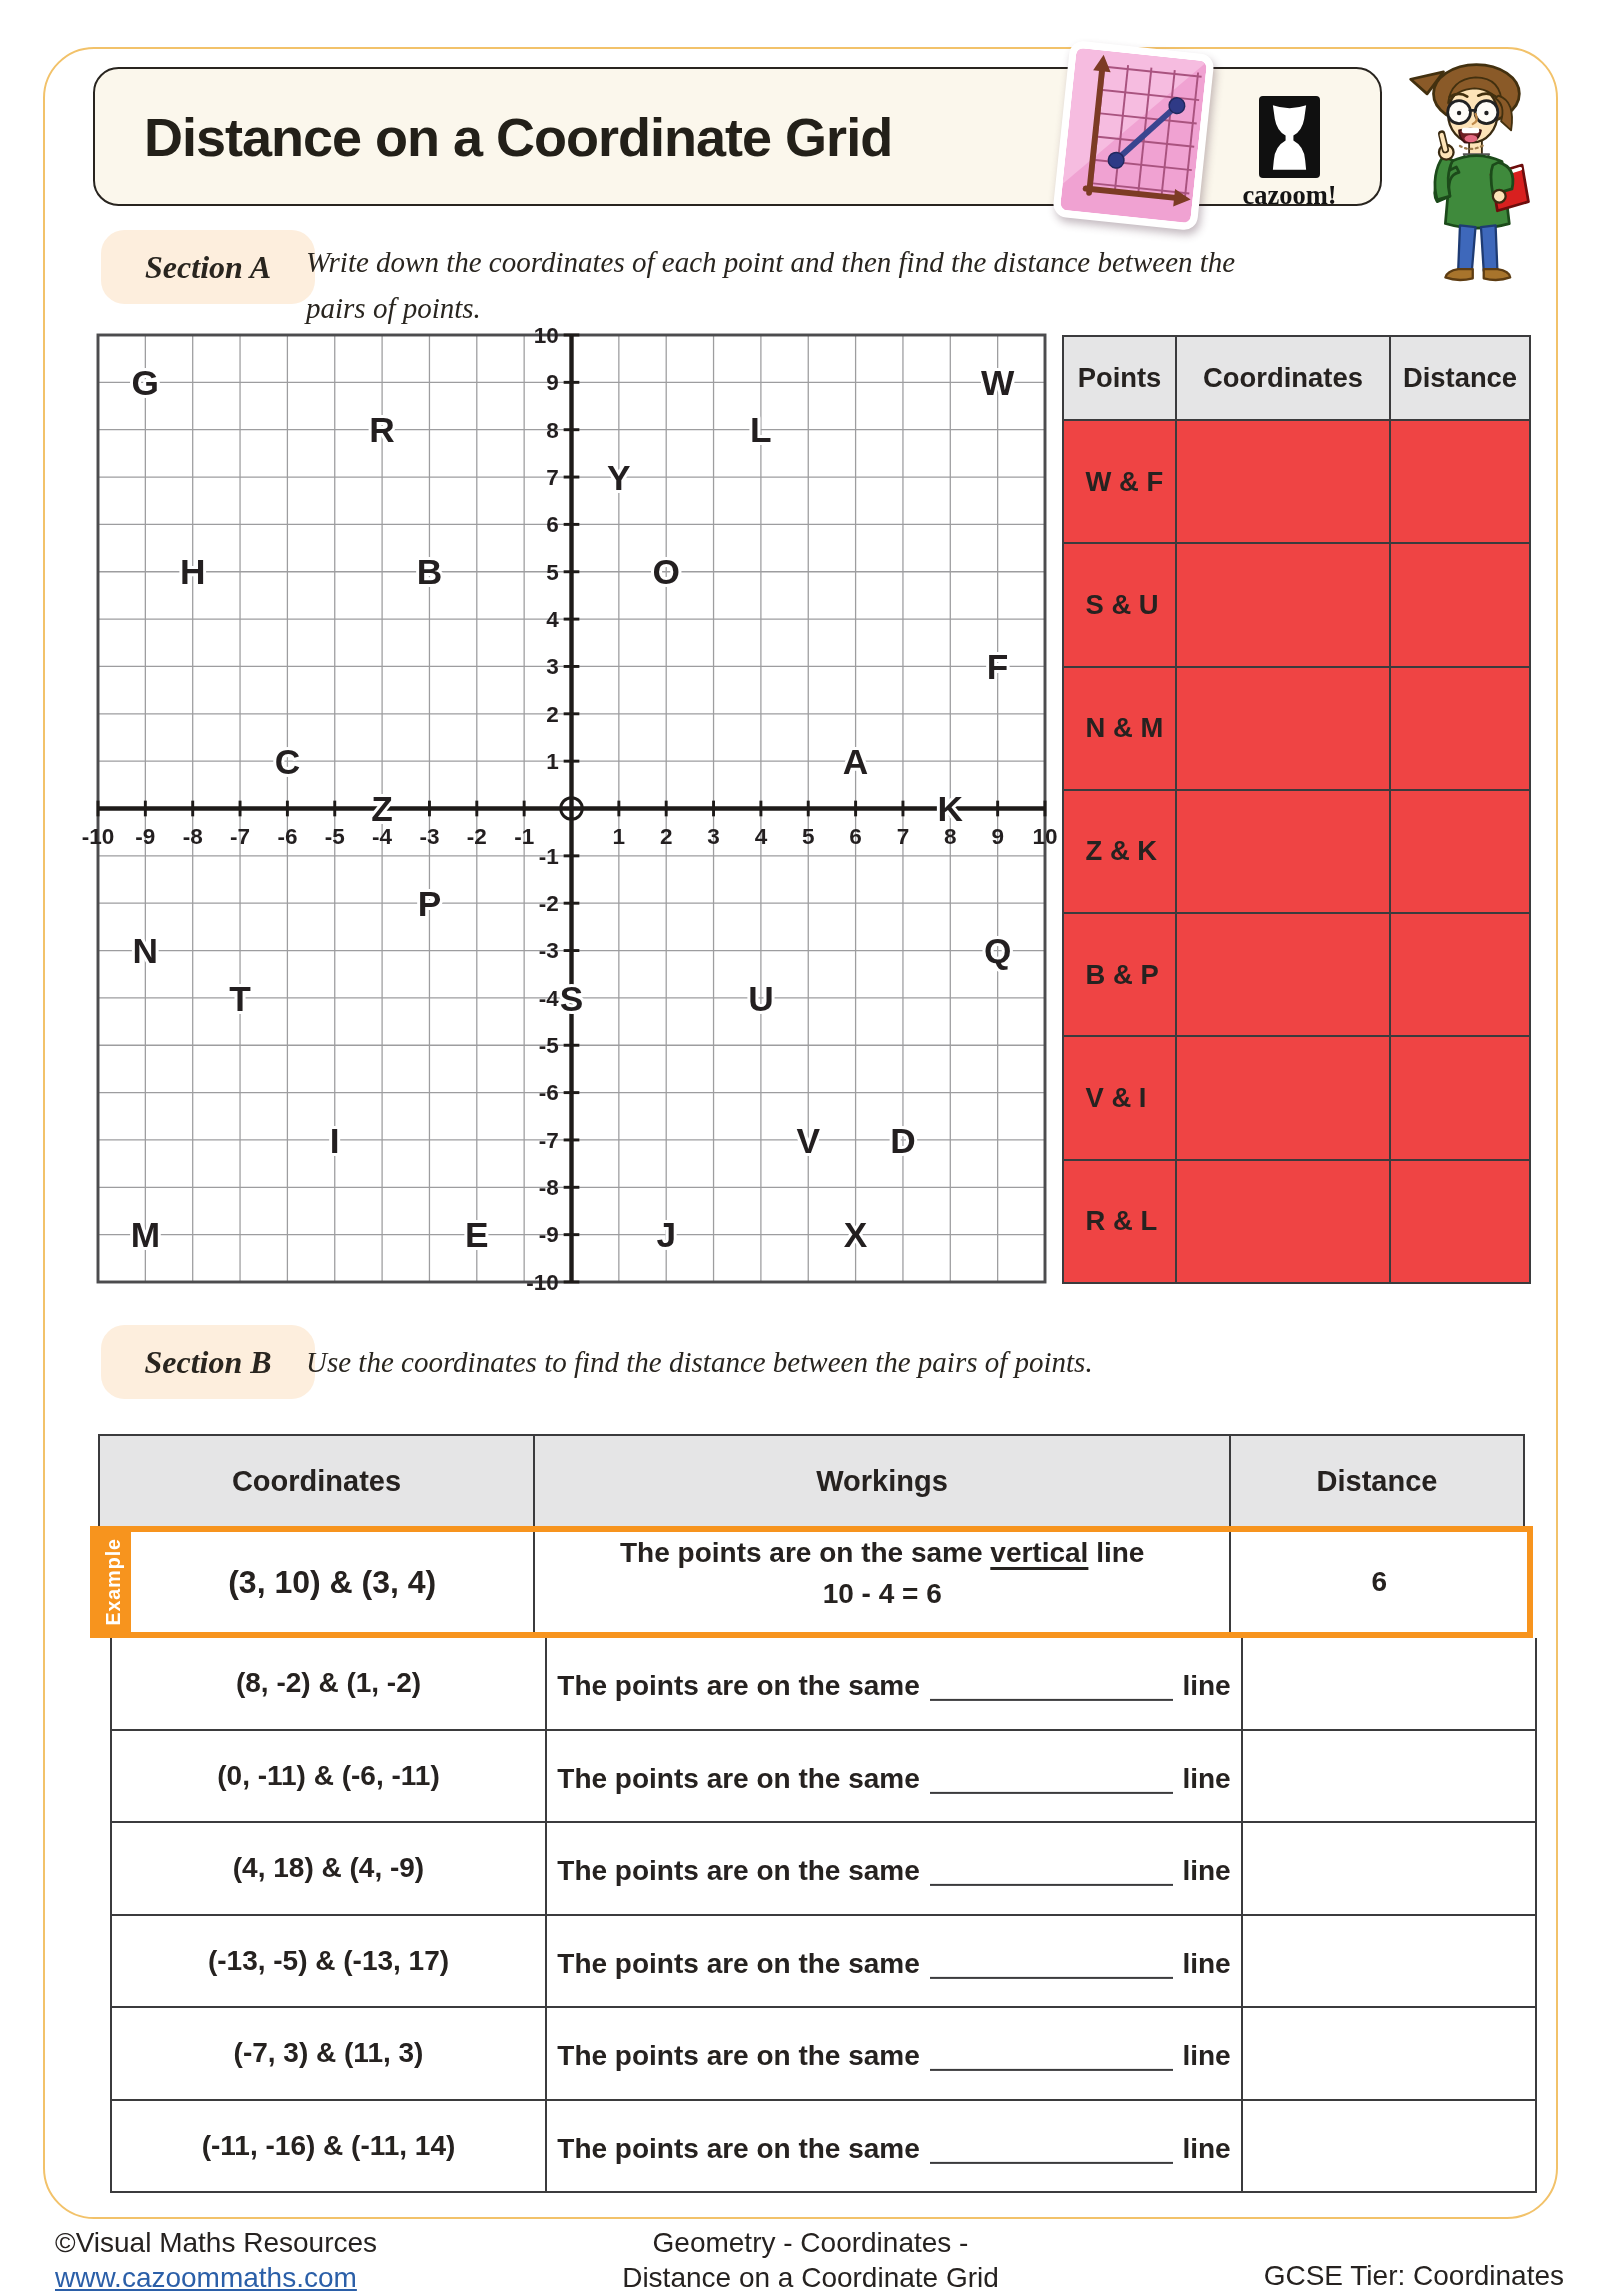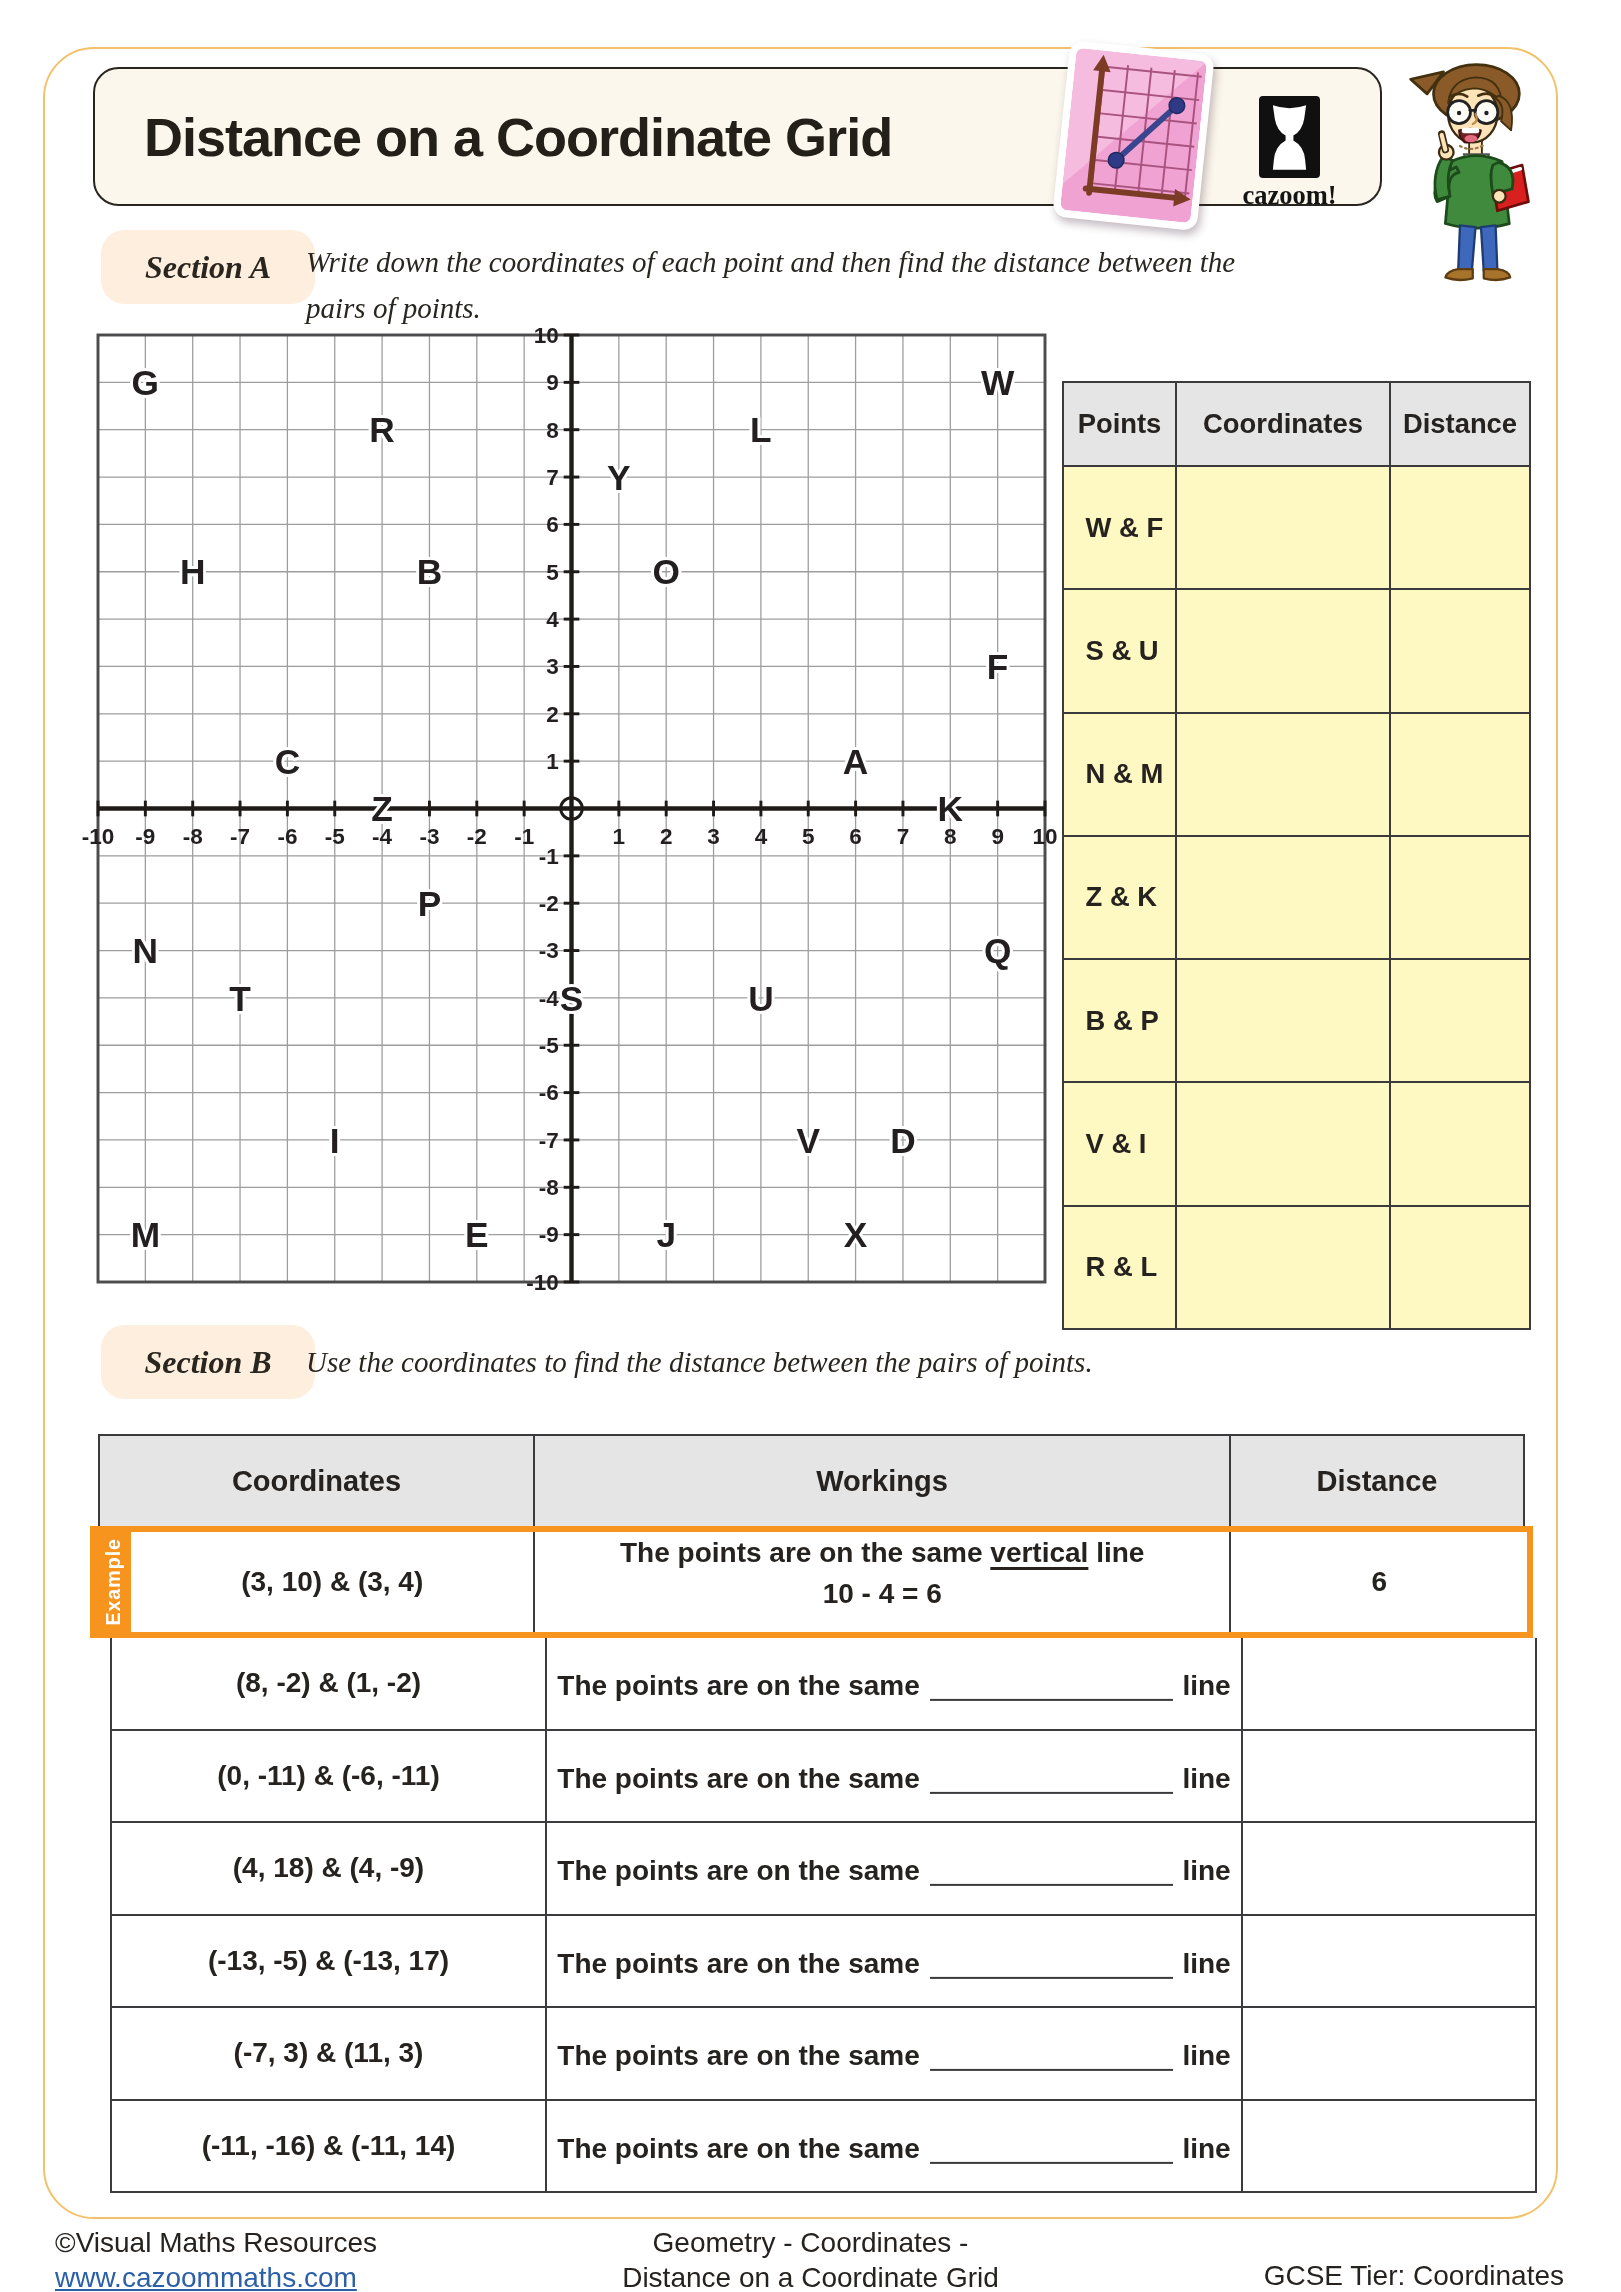--- a/index.html
+++ b/index.html
@@ -30,22 +30,22 @@
   .instruction{position:absolute;left:306px;font-family:"Liberation Serif",serif;font-style:italic;
                font-size:29px;line-height:46px;white-space:pre-line;color:#29251f;}
   #instr-a{top:239px;width:1137px;}
   #instr-b{top:1339px;width:1225px;}
   
   #grid{position:absolute;left:98px;top:335px;overflow:visible;}
   .axis-num{font-family:"Liberation Sans",sans-serif;font-size:23px;font-weight:bold;fill:#231f20;}
   .pt{font-family:"Liberation Sans",sans-serif;font-size:36px;font-weight:bold;fill:#231f20;
       paint-order:stroke;stroke:#ffffff;stroke-width:6px;stroke-linejoin:round;}
   
-  #table-a{position:absolute;left:1062px;top:335px;width:469px;height:949px;background:#fef9c3;
-           border:2.5px solid #3b3b3d;box-sizing:border-box;display:flex;flex-direction:column;margin-top:46px;}
+  #table-a{position:absolute;left:1062px;top:335px;width:469px;height:949px;background:#ef4444;
+           border:2.5px solid #3b3b3d;box-sizing:border-box;display:flex;flex-direction:column;}
   .ta-header{display:flex;height:82px;flex:none;background:#e5e5e6;border-bottom:2.5px solid #3b3b3d;}
   .ta-header div{display:flex;align-items:center;justify-content:center;font-weight:bold;font-size:27.4px;box-sizing:border-box;}
   .ta-h1{width:113px;border-right:2.5px solid #3b3b3d;}
   .ta-h2{width:214px;border-right:2.5px solid #3b3b3d;}
   .ta-h3{flex:1;}
   .ta-row{display:flex;flex:1;border-bottom:2.5px solid #3b3b3d;}
   .ta-row:last-child{border-bottom:none;}
   .ta-c1{width:113px;border-right:2.5px solid #3b3b3d;display:flex;align-items:center;
          padding-left:21.6px;font-weight:bold;font-size:27.4px;box-sizing:border-box;}
   .ta-c2{width:214px;border-right:2.5px solid #3b3b3d;box-sizing:border-box;}
@@ -56,21 +56,21 @@
              border:2.5px solid #3b3b3d;box-sizing:border-box;display:flex;}
   .tb-header div{display:flex;align-items:center;justify-content:center;font-weight:bold;font-size:29px;box-sizing:border-box;}
   .tb-h1{width:435px;border-right:2.5px solid #3b3b3d;}
   .tb-h2{width:696px;border-right:2.5px solid #3b3b3d;}
   .tb-h3{flex:1;}
   .example-row{position:absolute;left:-7.8px;top:92px;width:1443px;height:112px;background:#fff;
                border:6.9px solid #f7941e;box-sizing:border-box;display:flex;z-index:2;}
   .example-tab{width:35px;flex:none;background:#f7941e;color:#fff;display:flex;align-items:center;justify-content:center;}
   .example-tab span{writing-mode:vertical-rl;transform:rotate(180deg);font-weight:bold;font-size:19.6px;letter-spacing:1px;}
   .ex-c1{width:404px;flex:none;border-right:2.5px solid #3b3b3d;display:flex;align-items:center;
-         justify-content:center;font-weight:bold;font-size:28px;box-sizing:border-box;}
+         justify-content:center;font-weight:bold;font-size:32px;box-sizing:border-box;}
   .ex-c2{width:696px;flex:none;border-right:2.5px solid #3b3b3d;display:flex;flex-direction:column;
          align-items:center;font-weight:bold;font-size:28px;line-height:41px;box-sizing:border-box;}
   .ex-c3{flex:1;display:flex;align-items:center;justify-content:center;font-weight:bold;font-size:28px;}
   .kw{text-decoration:underline;text-underline-offset:4.9px;text-decoration-thickness:2.5px;}
   .tb-rows{position:absolute;left:12px;top:204px;width:1427px;bottom:0;box-sizing:border-box;
            border:2.5px solid #3b3b3d;border-top:none;display:flex;flex-direction:column;}
   .tb-row{flex:1;display:flex;border-top:2.5px solid #3b3b3d;}
   .tb-row:first-child{border-top:none;}
   .tb-c1{width:435px;border-right:2.5px solid #3b3b3d;display:flex;align-items:center;
          justify-content:center;font-weight:bold;font-size:28px;box-sizing:border-box;}

